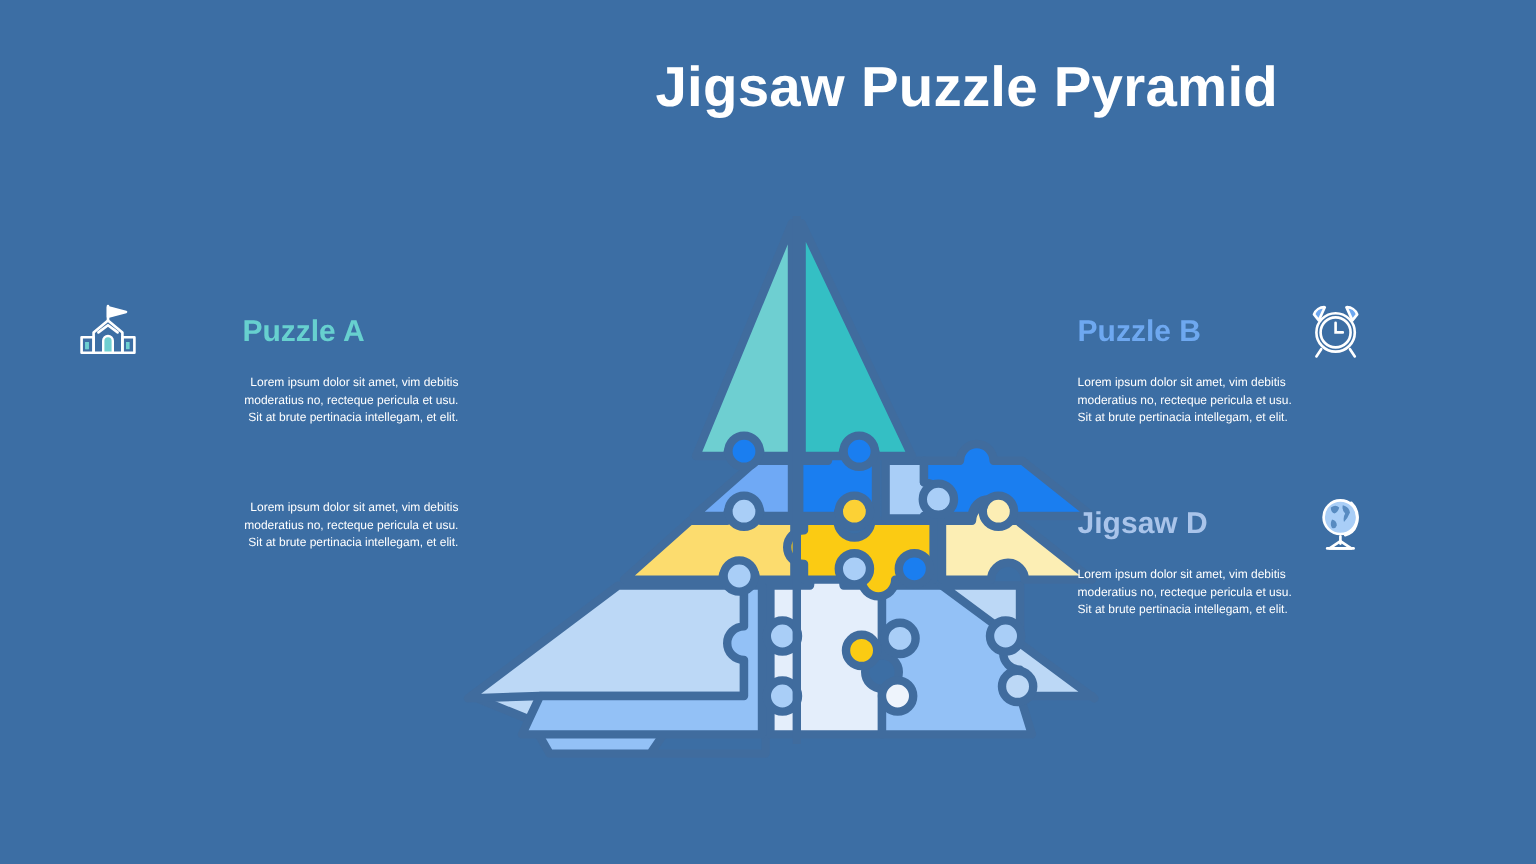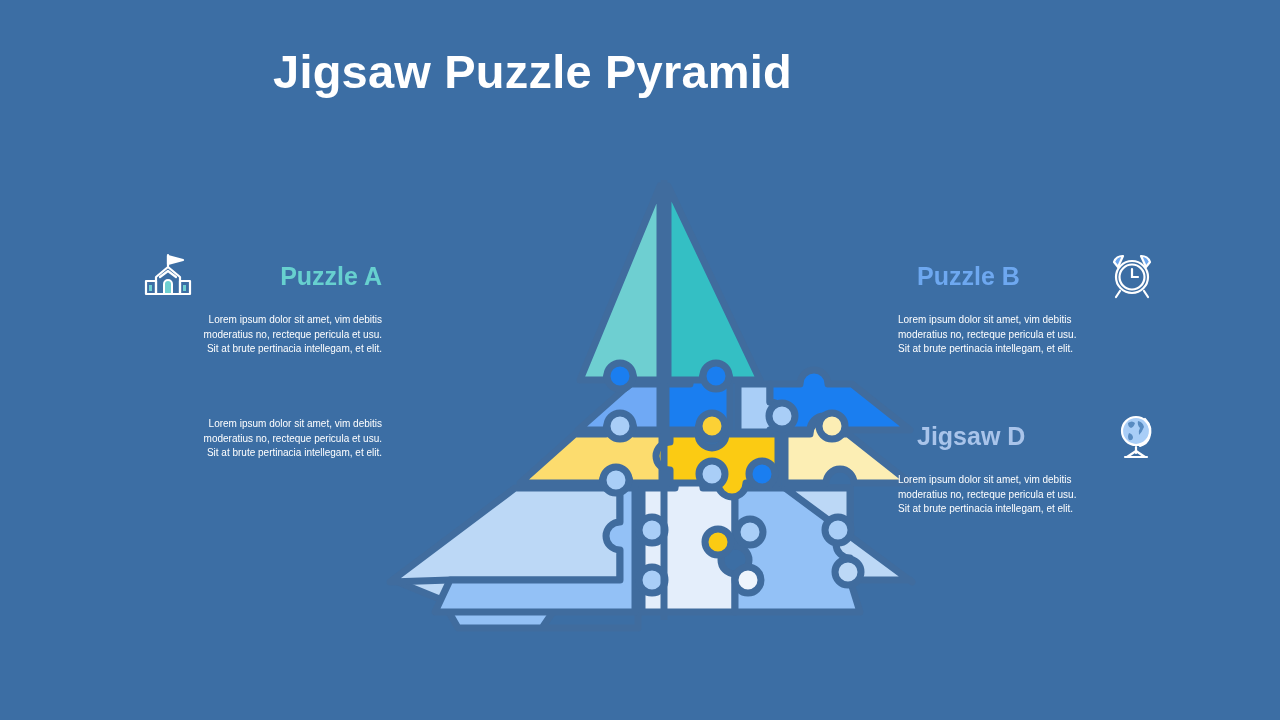--- a/index.html
+++ b/index.html
@@ -8,40 +8,40 @@
     background:#3c6ea4;
     font-family:"Liberation Sans", sans-serif;
     position:relative;
   }
   #stage { position:absolute; inset:0; width:1280px; height:720px; }
 
   
   .title {
     position:absolute;
     top:44px; left:0; width:1065px;
-    text-align:center;
+    text-align:right;
     font-size:47px;
     font-weight:bold;
     color:#ffffff;
     letter-spacing:0.2px;
     white-space:nowrap;
   }
 
   
   .block { position:absolute; width:320px; }
   .block.left  { text-align:right; }
   .block.right { text-align:left; }
 
   .block-head {
     display:flex;
     align-items:center;
     height:56px;
   }
-  .block.left  .block-head { justify-content:flex-end; }
-  .block.right .block-head { justify-content:flex-start;margin-left:19px; }
+  .block.left  .block-head { justify-content:flex-start; }
+  .block.right .block-head { justify-content:flex-start; }
 
   .block-title {
     font-size:25px;
     font-weight:bold;
     line-height:1;
     white-space:nowrap;
   }
   .icon-wrap {
     width:56px; height:52px;
     display:flex; align-items:center; justify-content:center;

